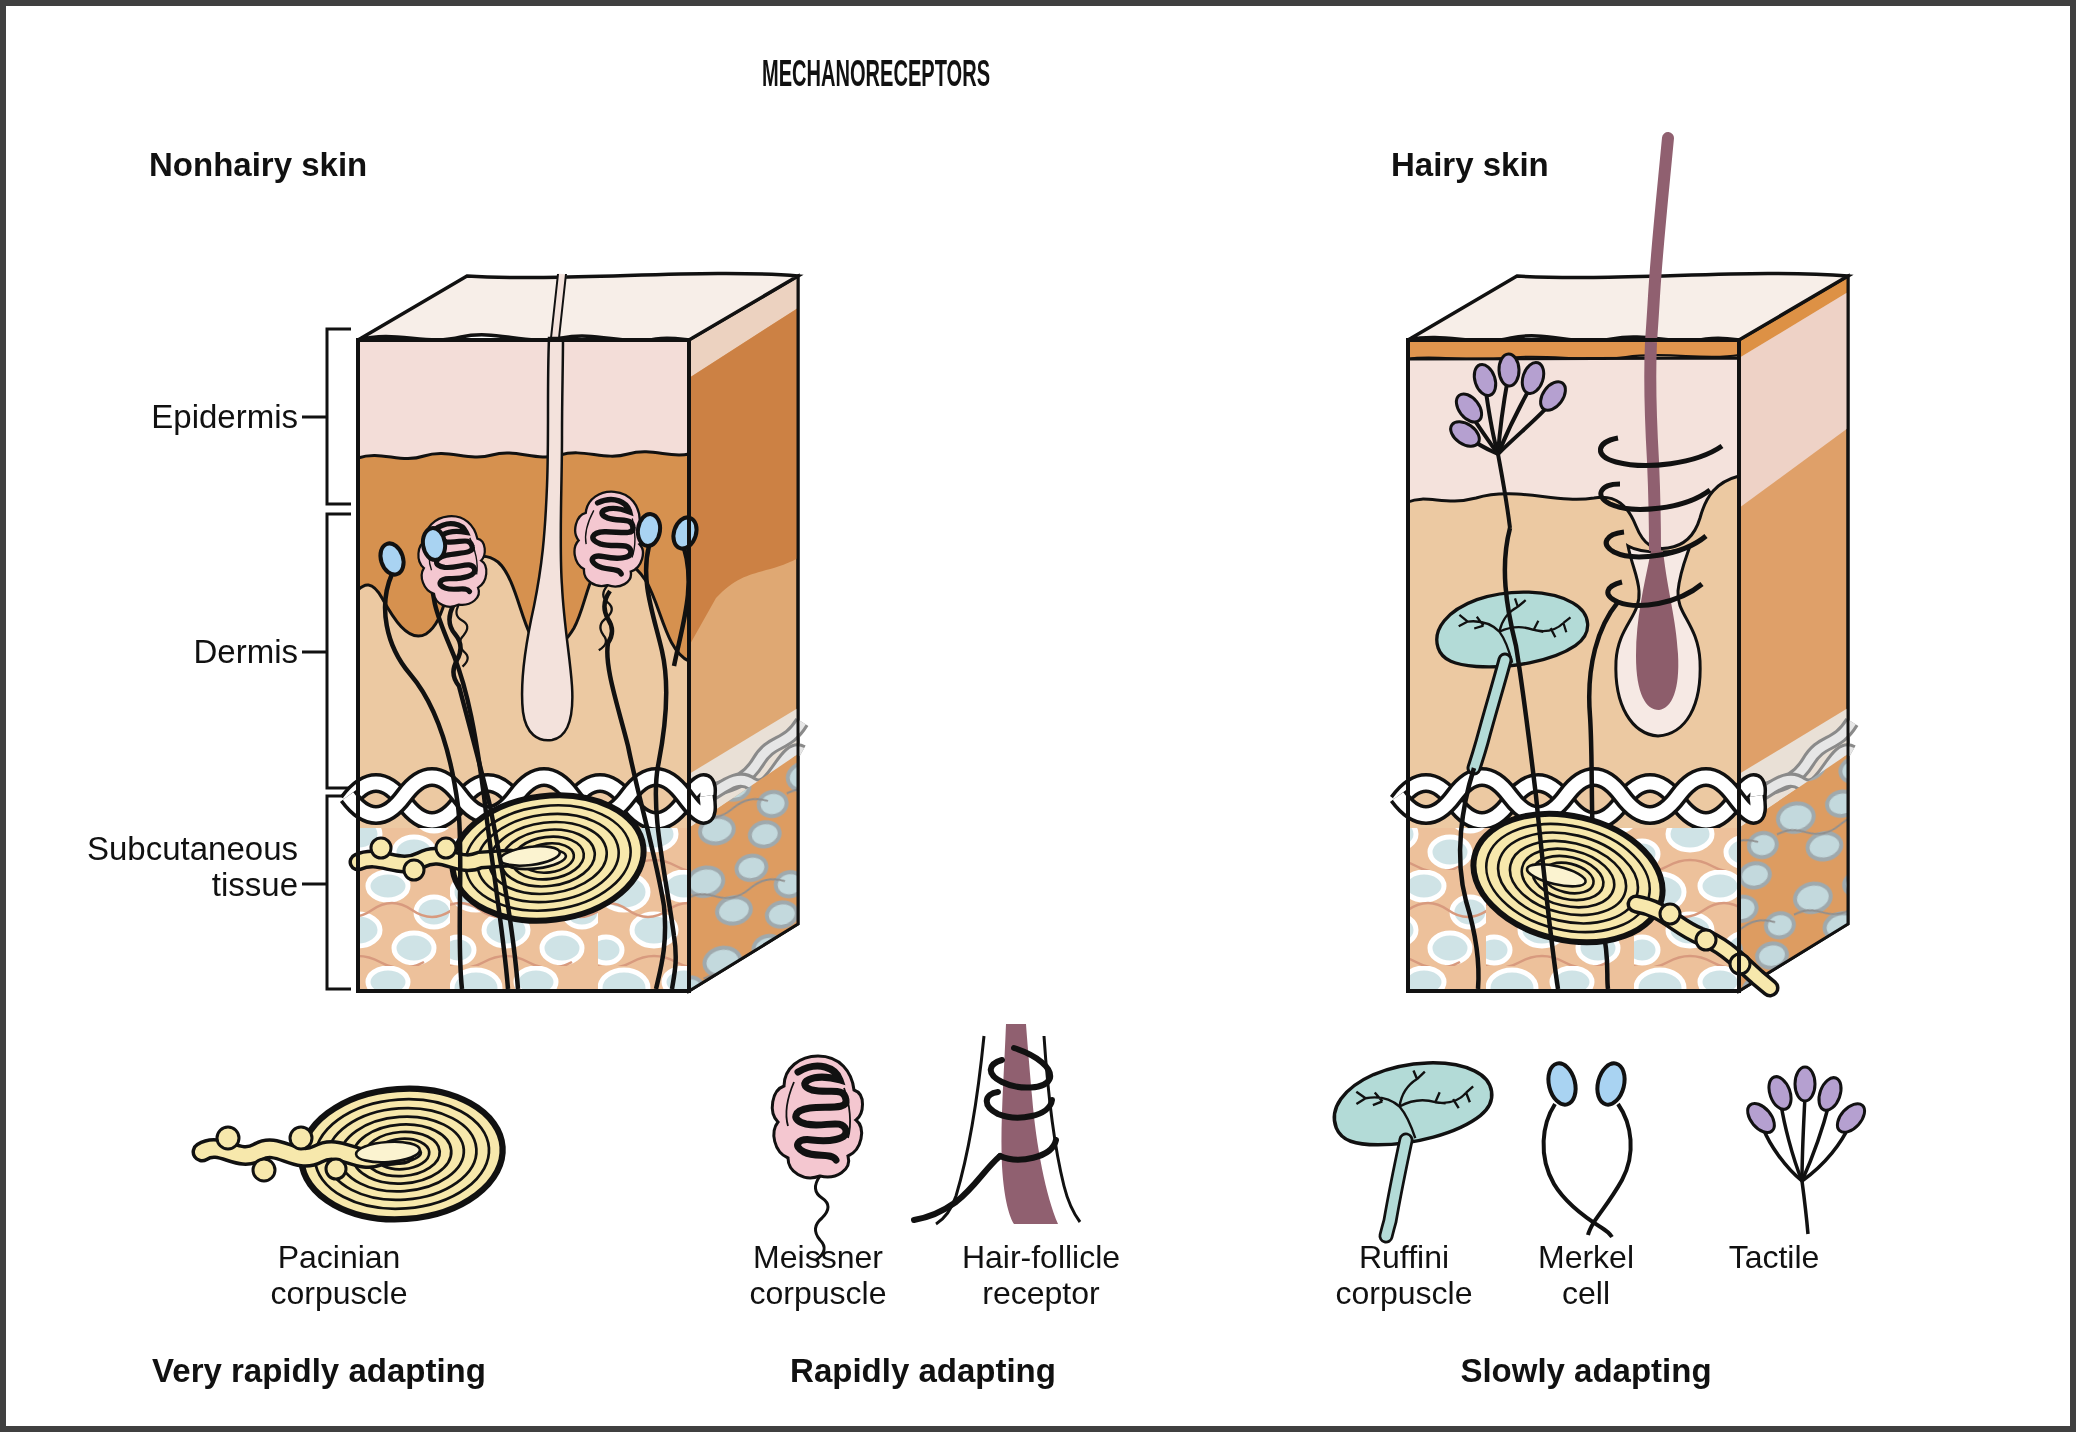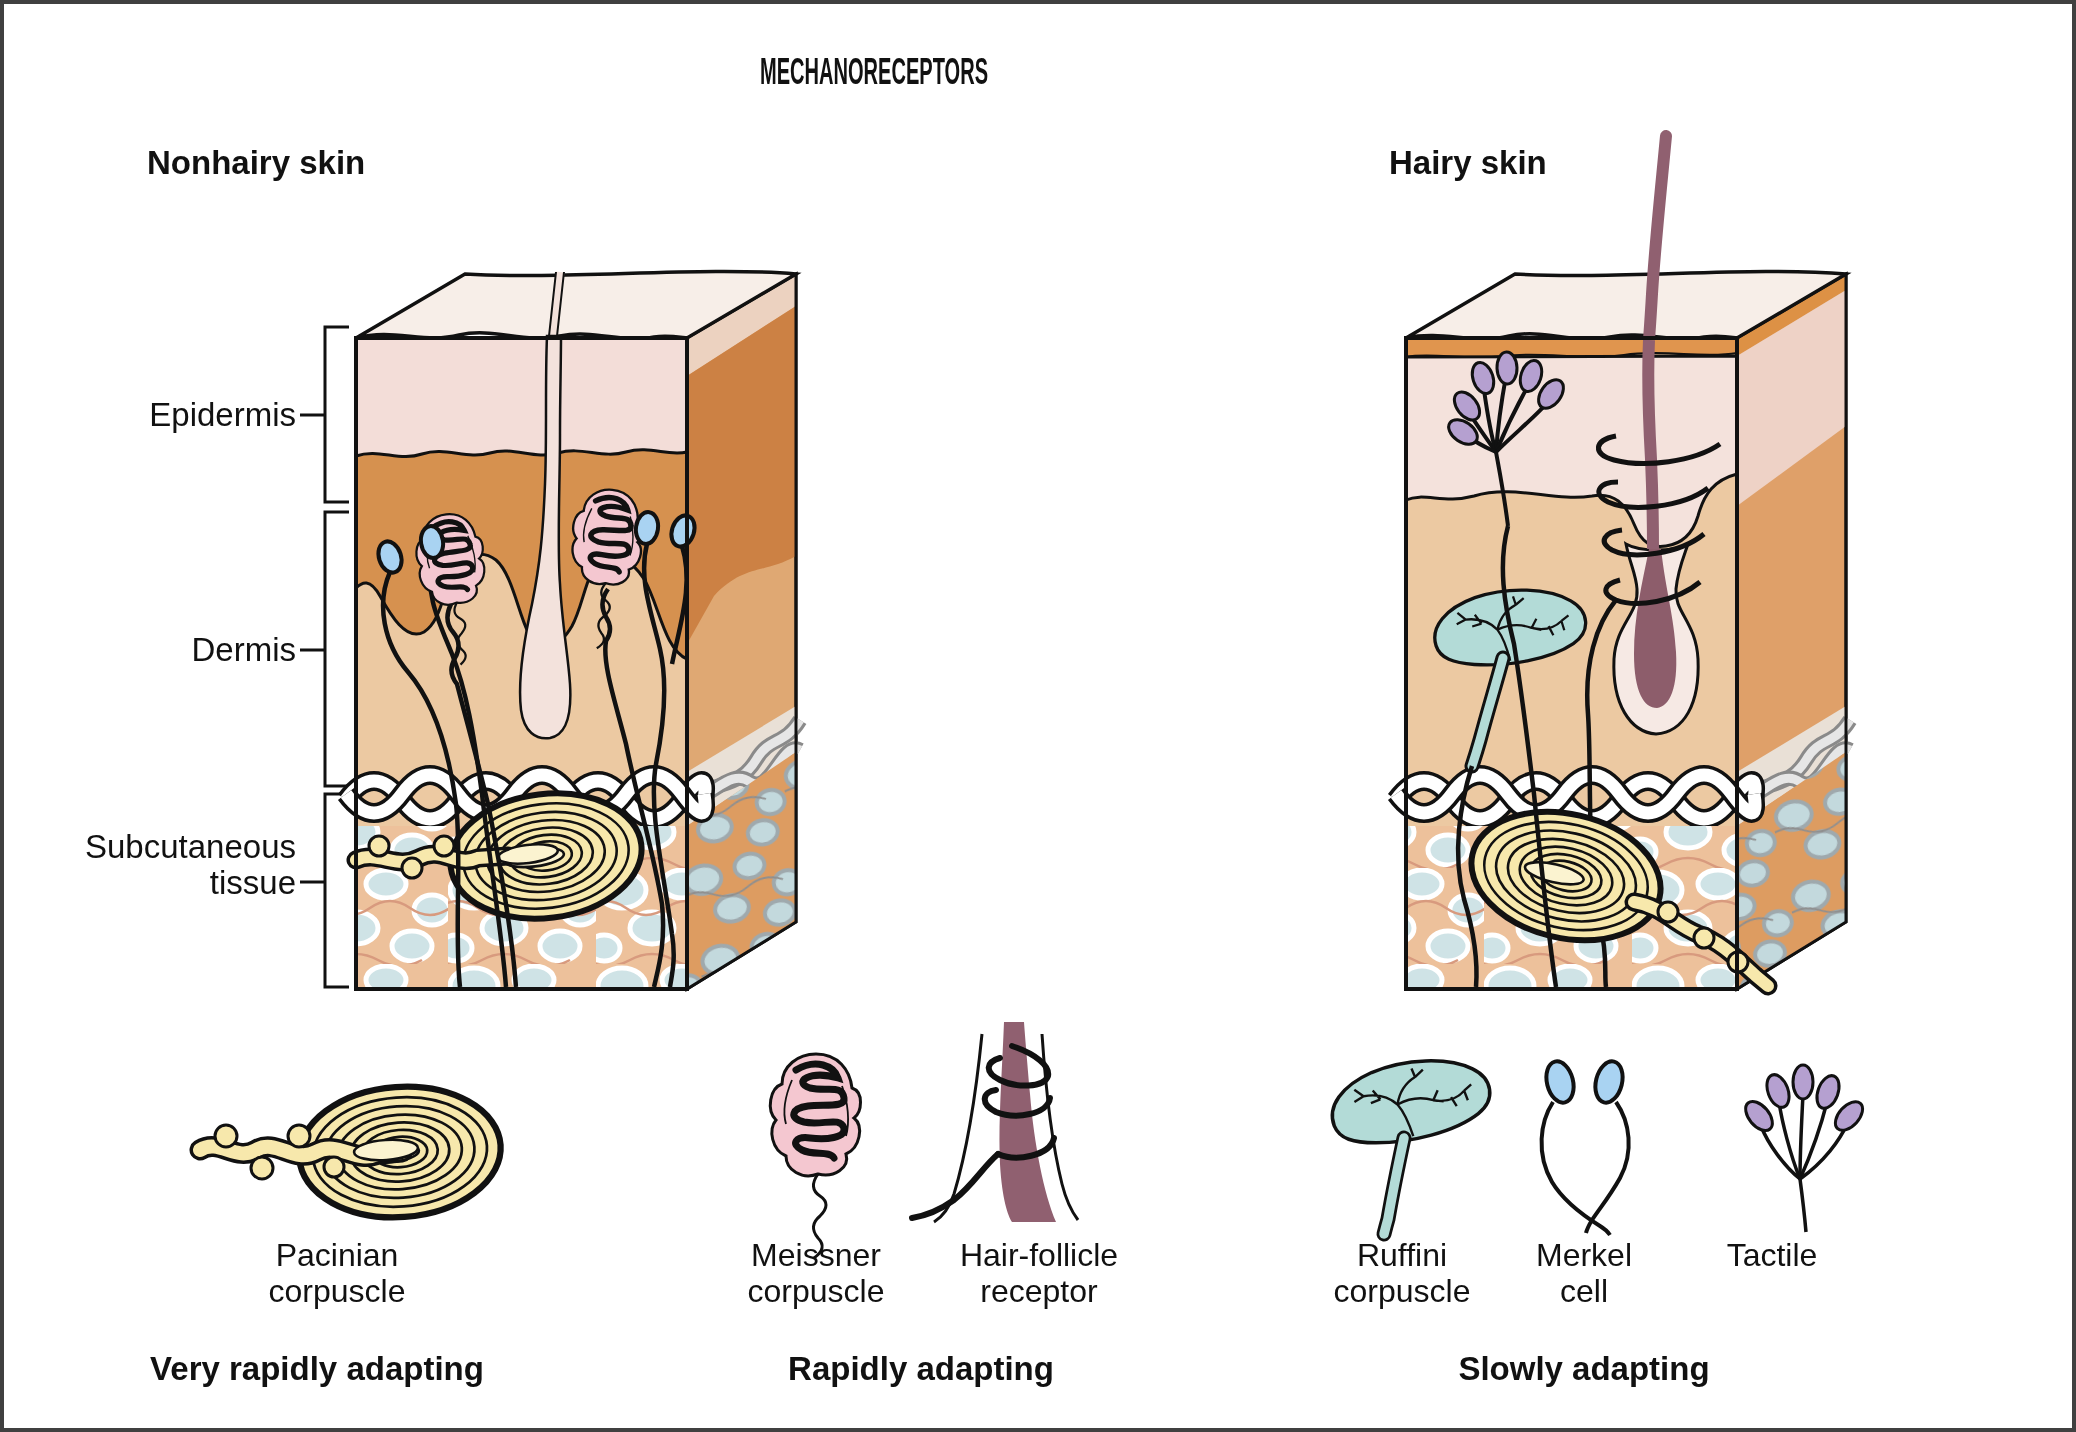--- a/index.html
+++ b/index.html
@@ -1,18 +1,18 @@
 <!DOCTYPE html>
 <html><head>
 <meta charset="utf-8">
 <style>
   html,body{margin:0;padding:0;background:#ffffff;}
   #frame{
     width:2076px;height:1432px;box-sizing:border-box;
-    border:4px solid #404040;background:#ffffff;position:relative;
+    border:6px solid #404040;background:#ffffff;position:relative;
     font-family:"Liberation Sans",sans-serif;
   }
   svg{display:block;}
   text{fill:#111;font-family:"Liberation Sans",sans-serif;}
   .lbl{font-size:33px;}
   .lbl2{font-size:32px;}
   .hdr{font-size:33px;font-weight:bold;}
   .cat{font-size:33px;font-weight:bold;}
   .ttl{font-size:37px;font-weight:bold;}
 </style>

